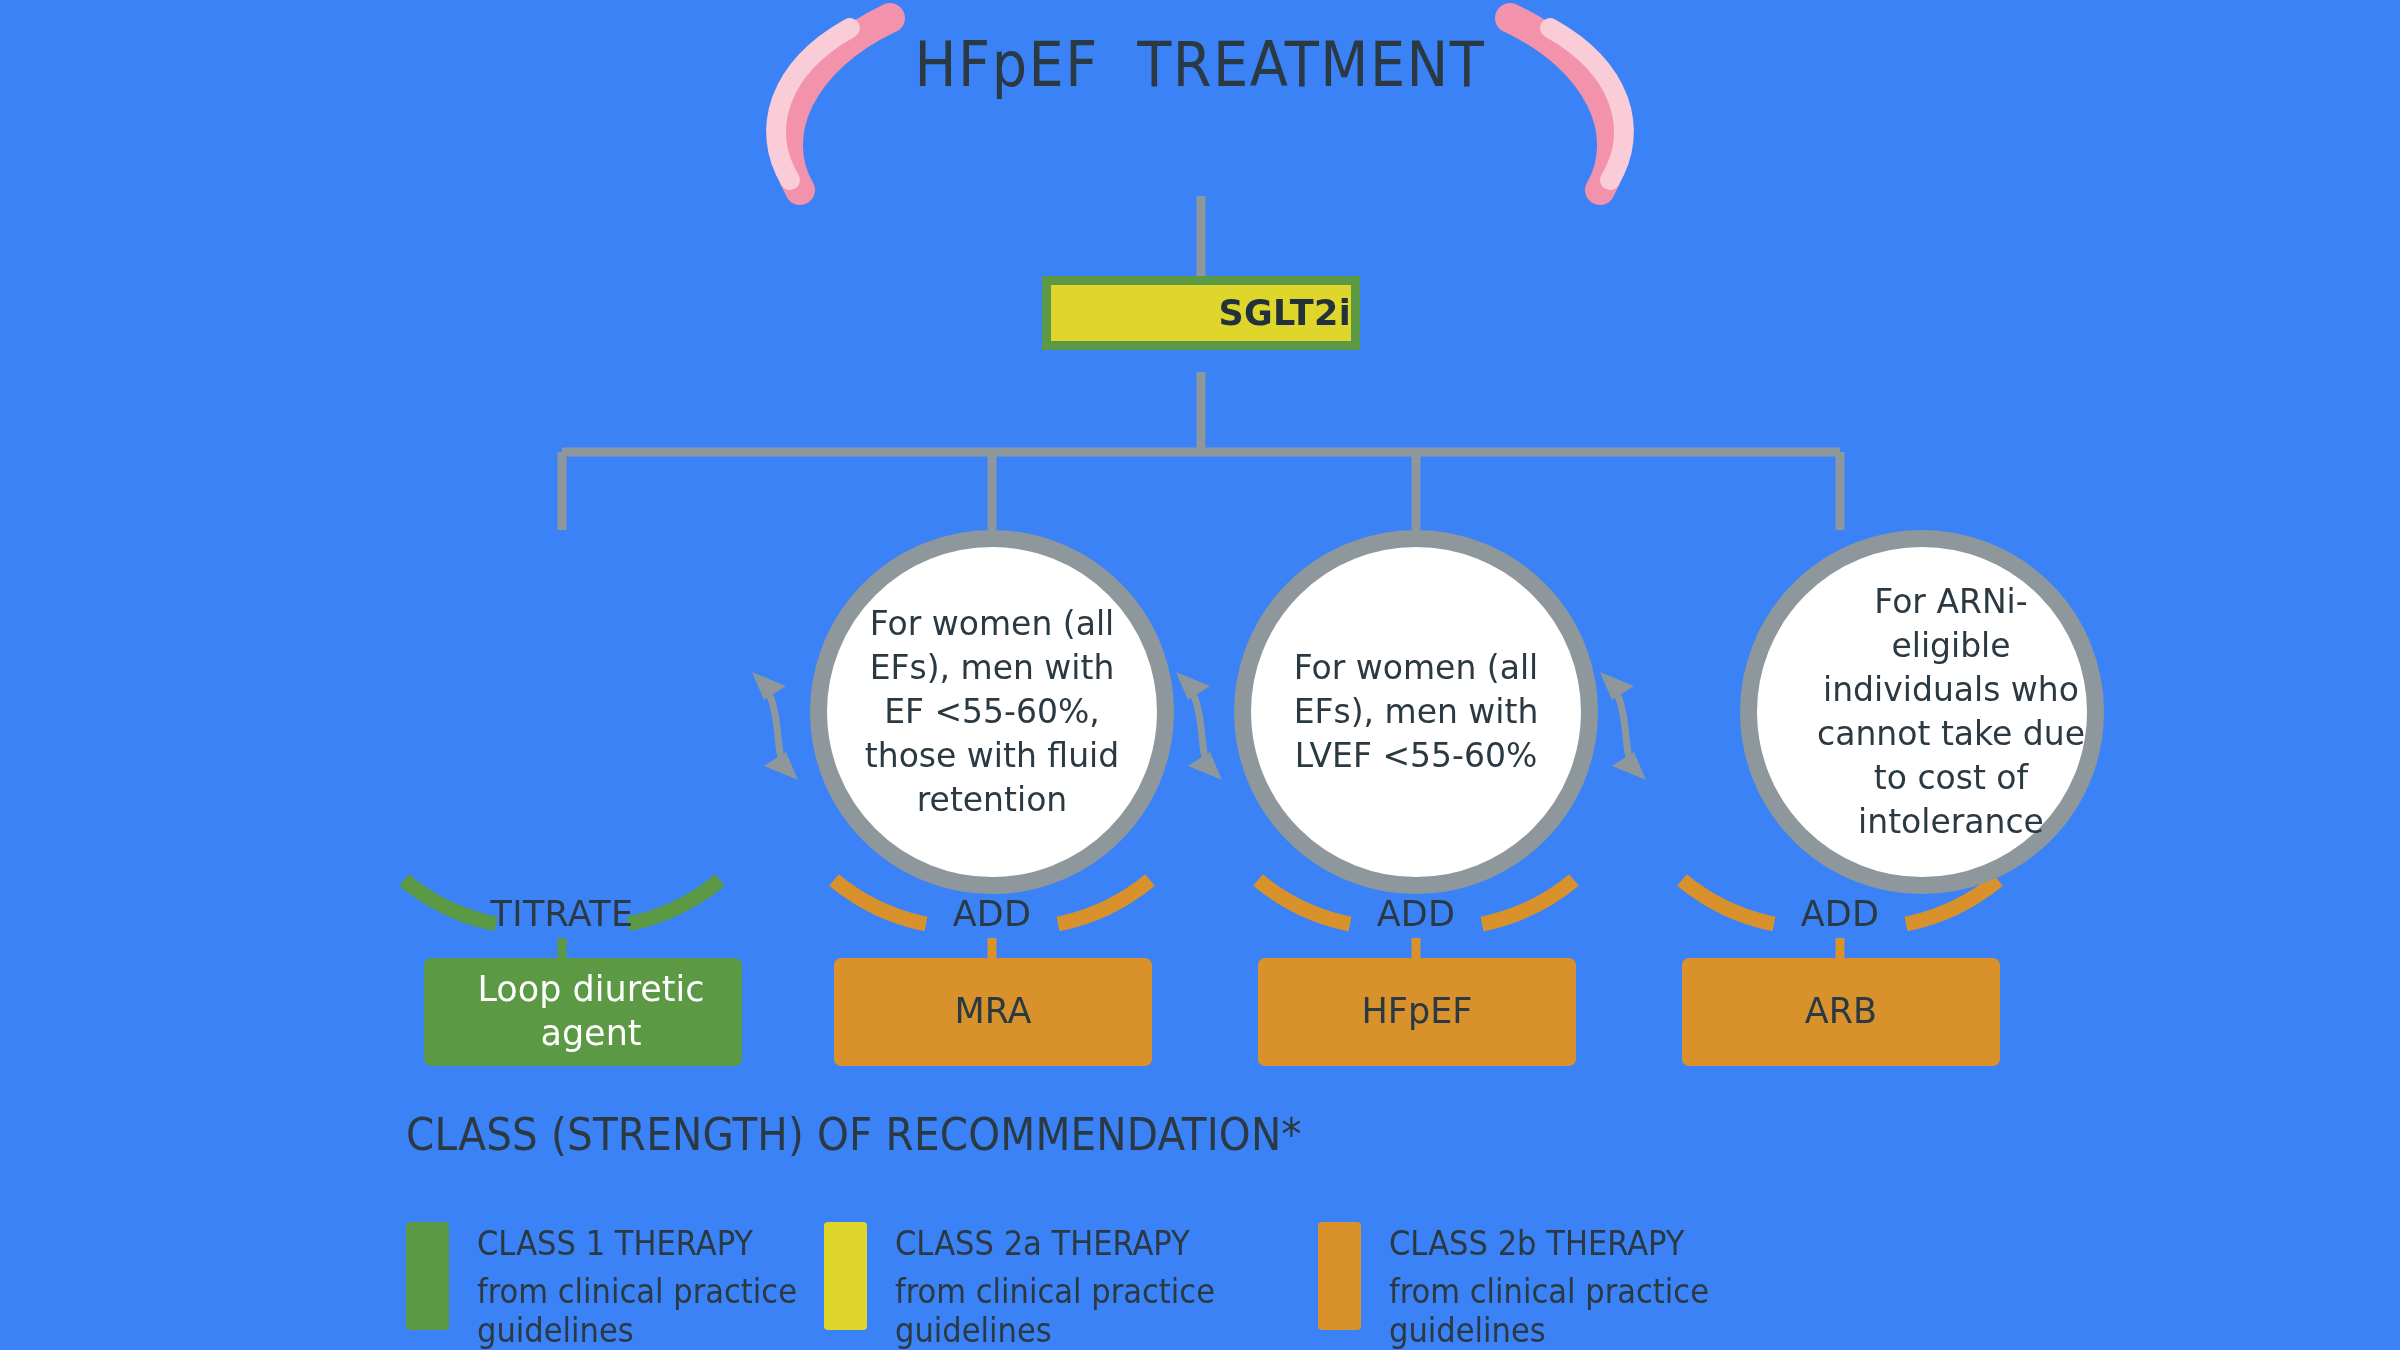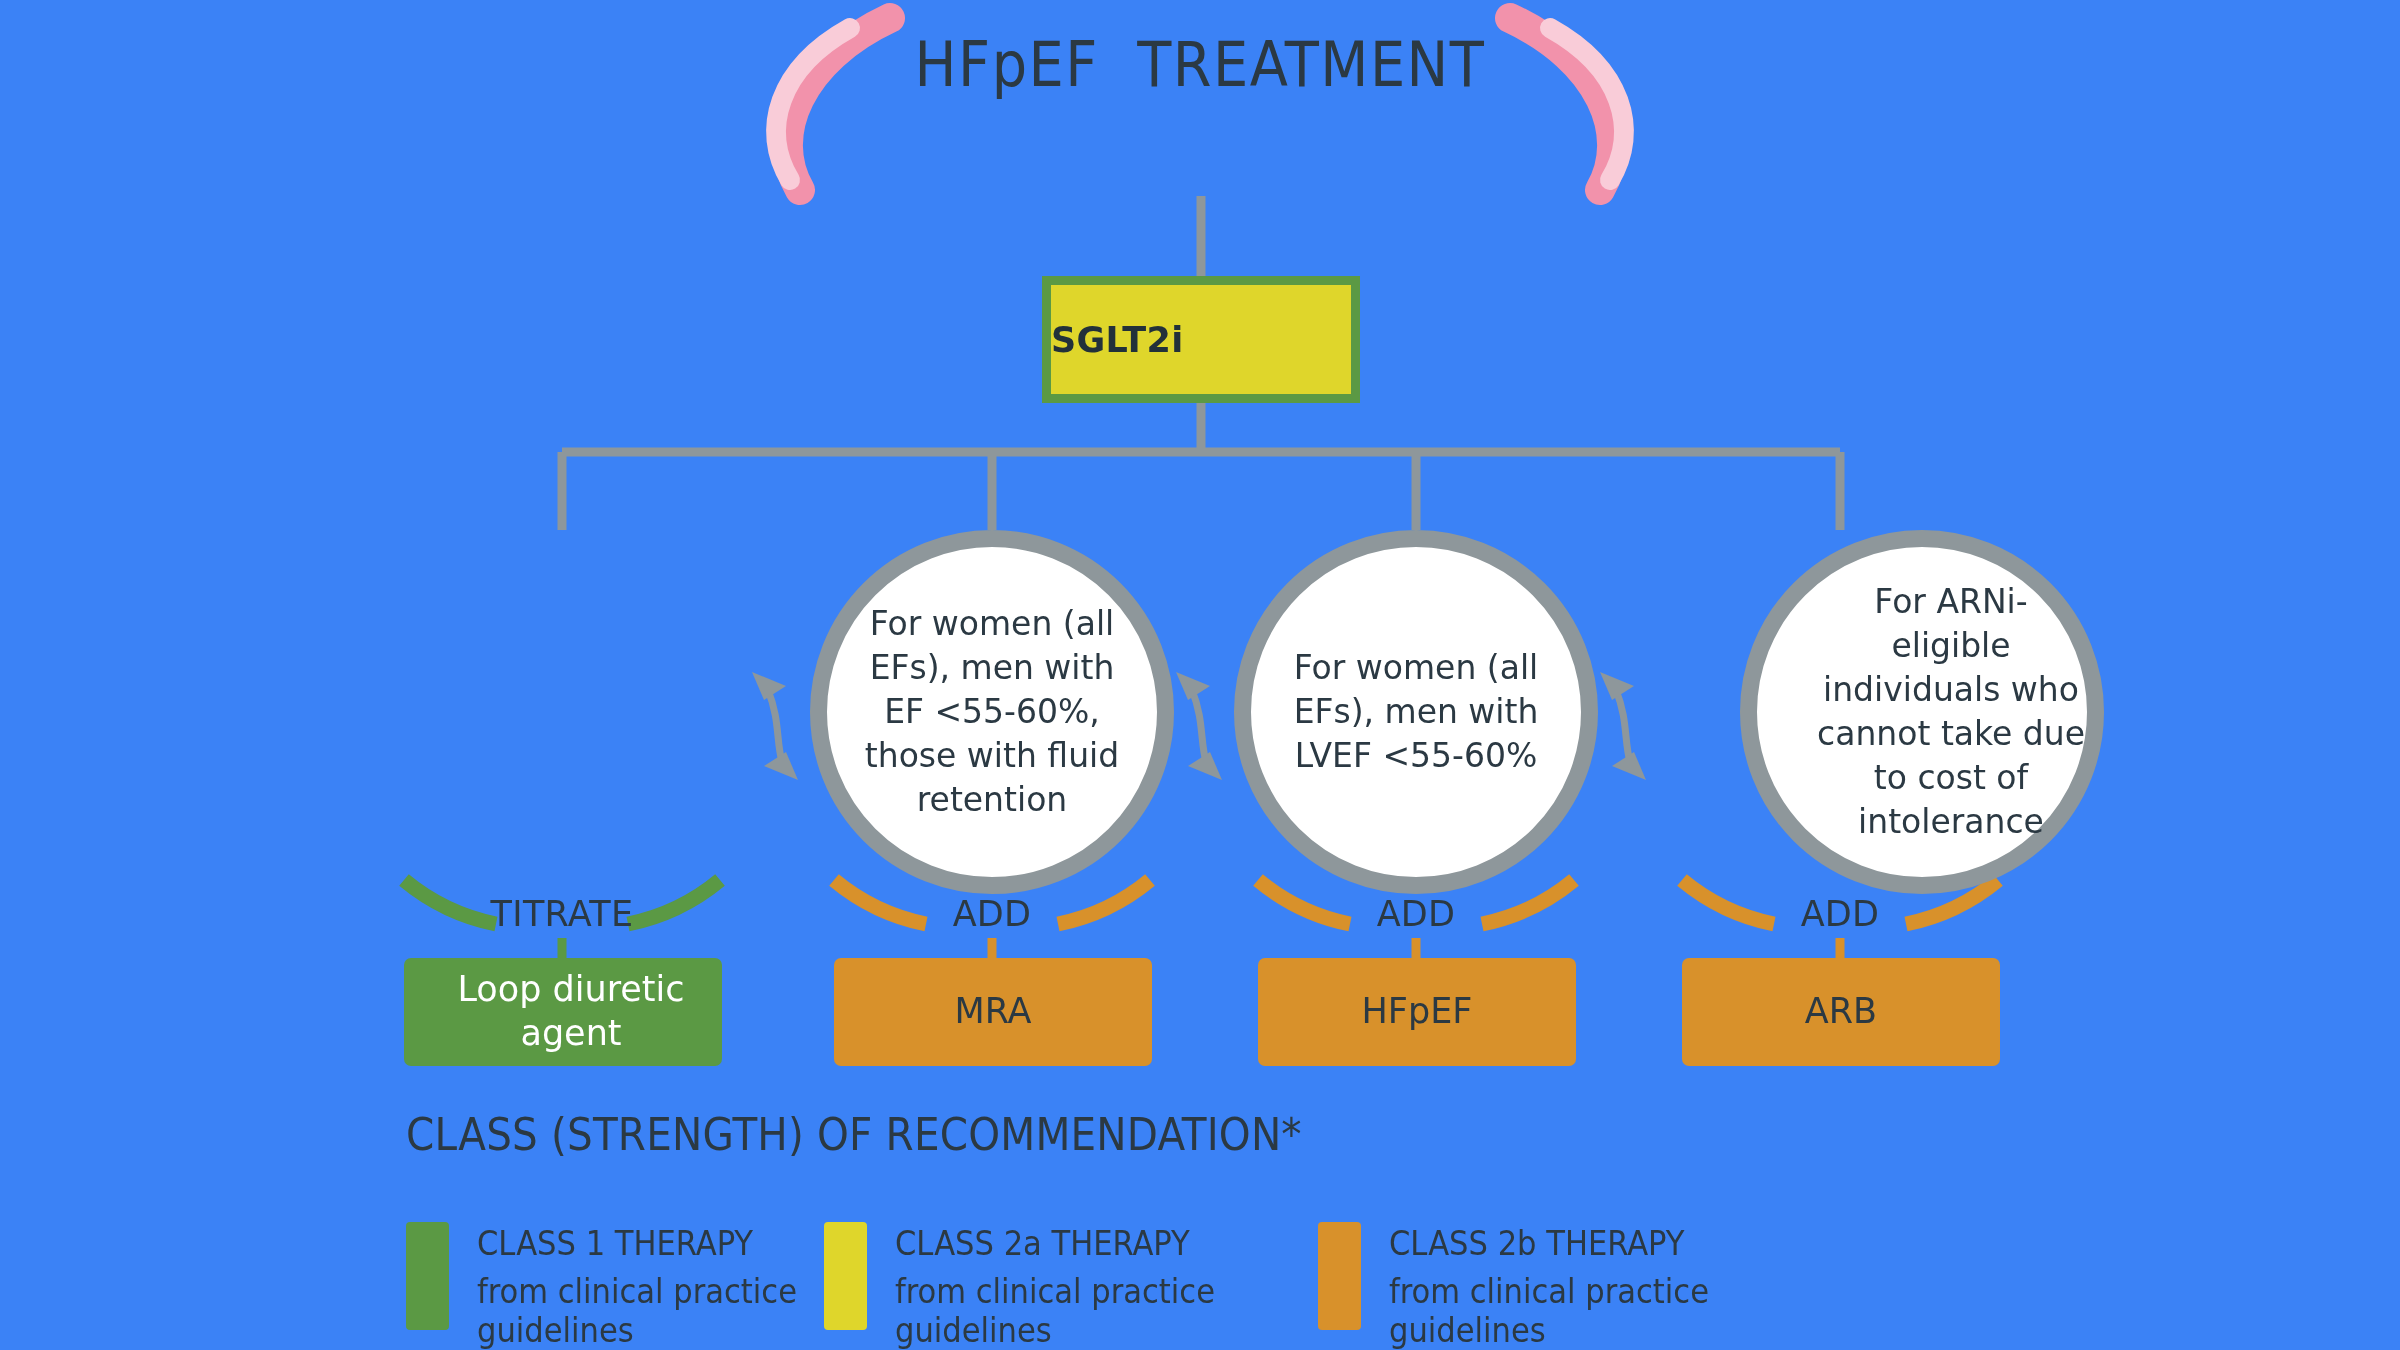--- a/index.html
+++ b/index.html
@@ -45,27 +45,27 @@
     color: #2b3943;
     white-space: pre;
   }
 
   
   .sglt-box {
     position: absolute;
     left: 1042px;
     top: 276px;
     width: 318px;
-    height: 127px;
+    height: 74px;
     background: #dfd62b;
     border: 9px solid #5b9944;
     box-sizing: border-box;
     display: flex;
     align-items: center;
-    justify-content: flex-start;
+    justify-content: flex-end;
   }
   .sglt-label {
     font-size: 35px;
     font-weight: 700;
     color: #22313a;
     letter-spacing: 0.3px;
   }
 
   
   .circle {
@@ -233,21 +233,21 @@
 
   <div class="title-wrap">
     <span class="title-text">HFpEF  TREATMENT</span>
   </div>
 
   <div class="sglt-box">
     <span class="sglt-label">SGLT2i</span>
   </div>
 
   <div class="action-label" style="left:412px; top:894px;">TITRATE</div>
-  <div class="therapy-box therapy-green" style="left:404px; top:958px; width:318px; height:108px;padding-left:16px;">
+  <div class="therapy-box therapy-green" style="left:424px; top:958px; width:318px; height:108px;padding-left:16px;">
     <span class="therapy-label">Loop diuretic
 agent</span>
   </div>
 
   <div class="circle" style="left:810px; top:530px;">
     <div class="circle-text">For women (all
 EFs), men with
 EF &lt;55-60%,
 those with fluid
 retention</div>

